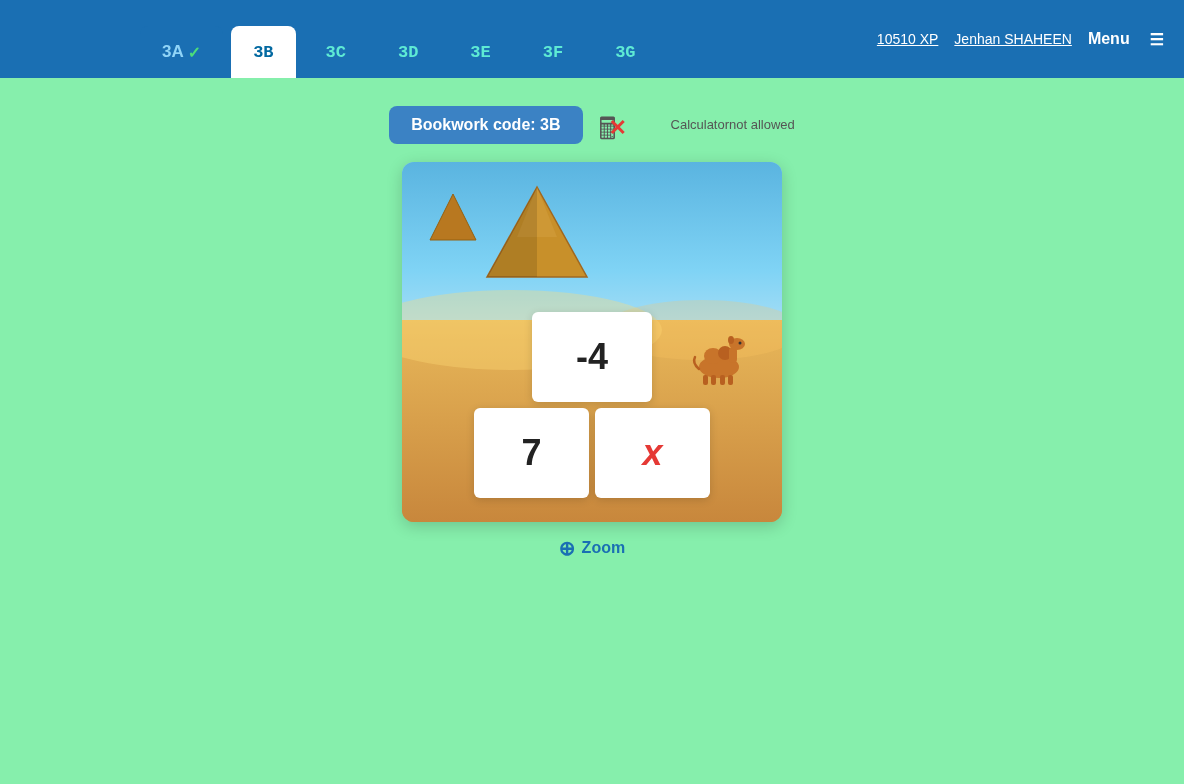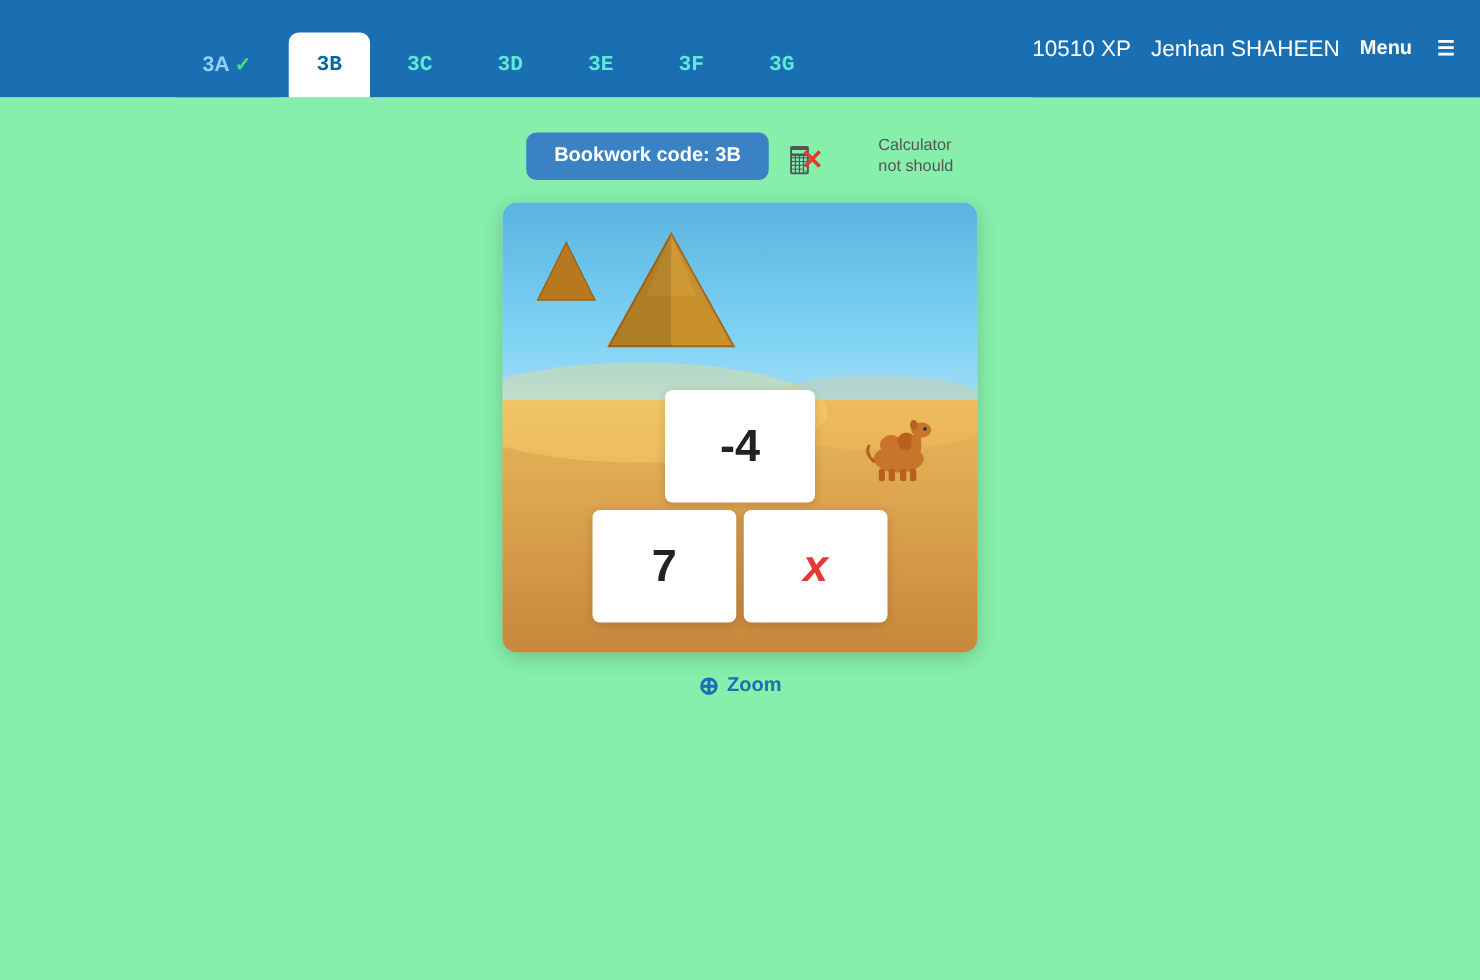--- a/index.html
+++ b/index.html
@@ -79,22 +79,23 @@
       height: 78px;
       display: flex;
       align-items: center;
       padding-right: 20px;
       gap: 16px;
       background: #1a6fb3;
     }
 
     .user-info {
       color: white;
-      font-size: 18px;
+      font-size: 14px;
       font-weight: 500;
+      text-decoration: underline;
     }
 
     .menu-btn {
       color: white;
       font-size: 16px;
       font-weight: 600;
       cursor: pointer;
       display: flex;
       align-items: center;
       gap: 20px;
@@ -148,21 +149,21 @@
       top: 10px;
       left: 10px;
       color: #e53935;
       font-size: 22px;
       font-weight: 900;
       line-height: 1;
     }
 
     .calc-text {
       display: flex;
-      flex-direction: column;
+      flex-direction: row;
       font-size: 13px;
       color: #555;
       line-height: 1.3;
       margin-left: 28px;
     }
 
     
     .question-text {
       font-size: 22px;
       color: #222;
@@ -327,21 +328,21 @@
   <div class="bookwork-bar">
     <div class="bookwork-code">Bookwork code: 3B</div>
     <div class="calculator-badge">
       <div class="calc-icon-wrapper">
         
         <span style="font-size:30px; color:#555;">🖩</span>
         <span class="calc-x">✕</span>
       </div>
       <div class="calc-text">
         <span>Calculator</span>
-        <span>not should</span>
+        <span>not allowed</span>
       </div>
     </div>
   </div>
 
 
   <div class="pyramid-container">
     <div class="desert-bg">
 
       <div class="sky-layer"></div>
 

